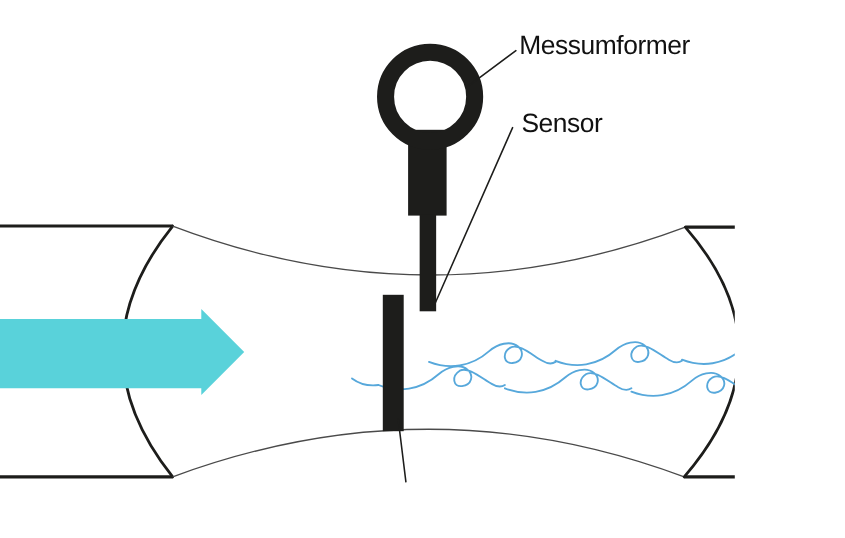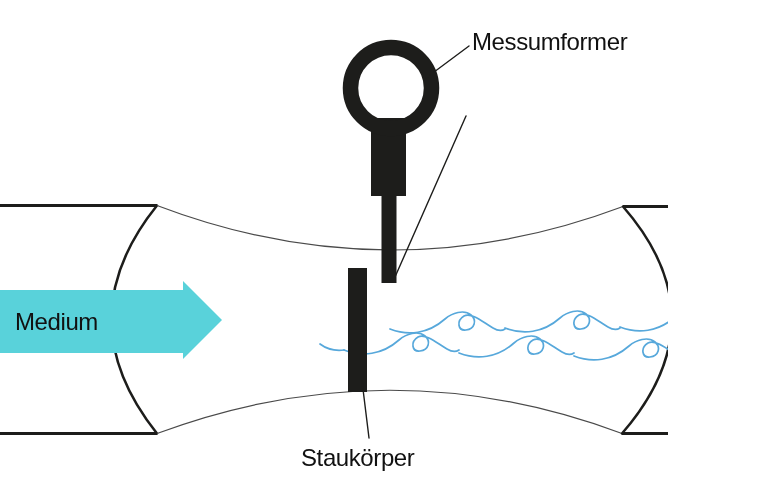--- a/index.html
+++ b/index.html
@@ -78,16 +78,15 @@
     <rect class="device" x="348" y="268" width="19" height="124"></rect>
 
     <g>
       <path class="leader" d="M426,78 L469,46"></path>
       <path class="leader" d="M466,116 L395,277"></path>
       <path class="leader" d="M362,381 L369,438"></path>
     </g>
   </svg>
 
   <div class="label" style="left:472px;top:28px;">Messumformer</div>
-  <div class="label" style="left:15px;top:308px;">Medium</div>
-  <div class="label" style="left:301px;top:444px;">Staukörper</div>
+  <div class="label" style="left:474px;top:99px;">Sensor</div>
 
 </div>
 
 </body></html>

